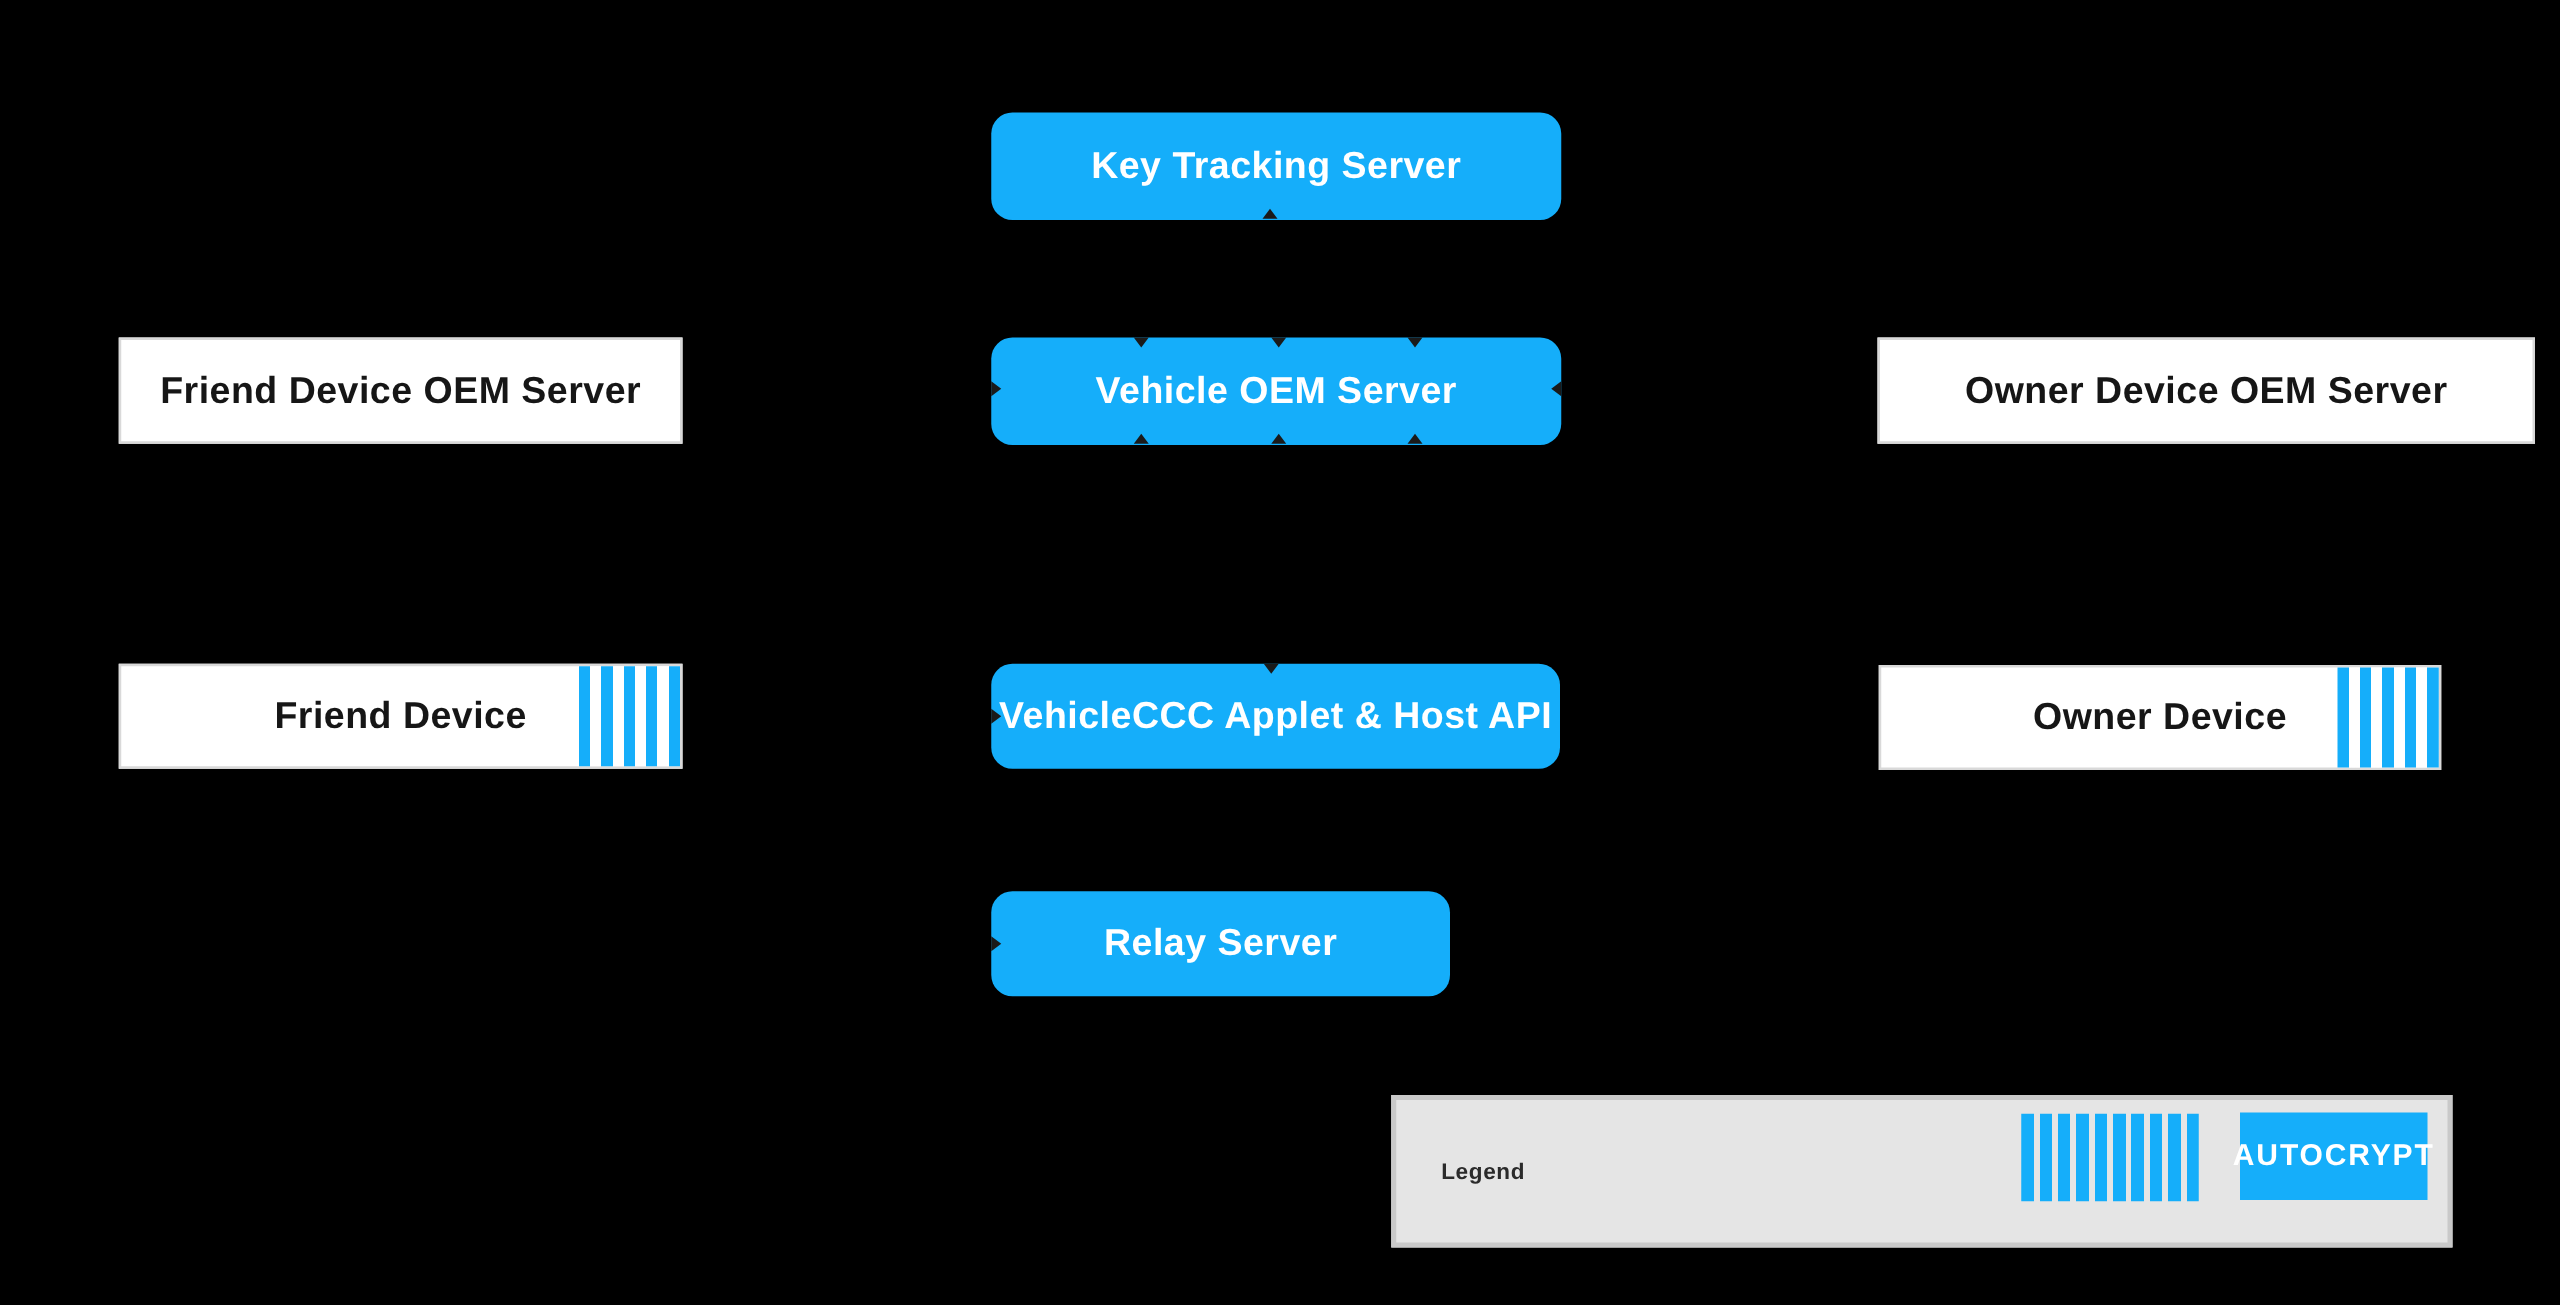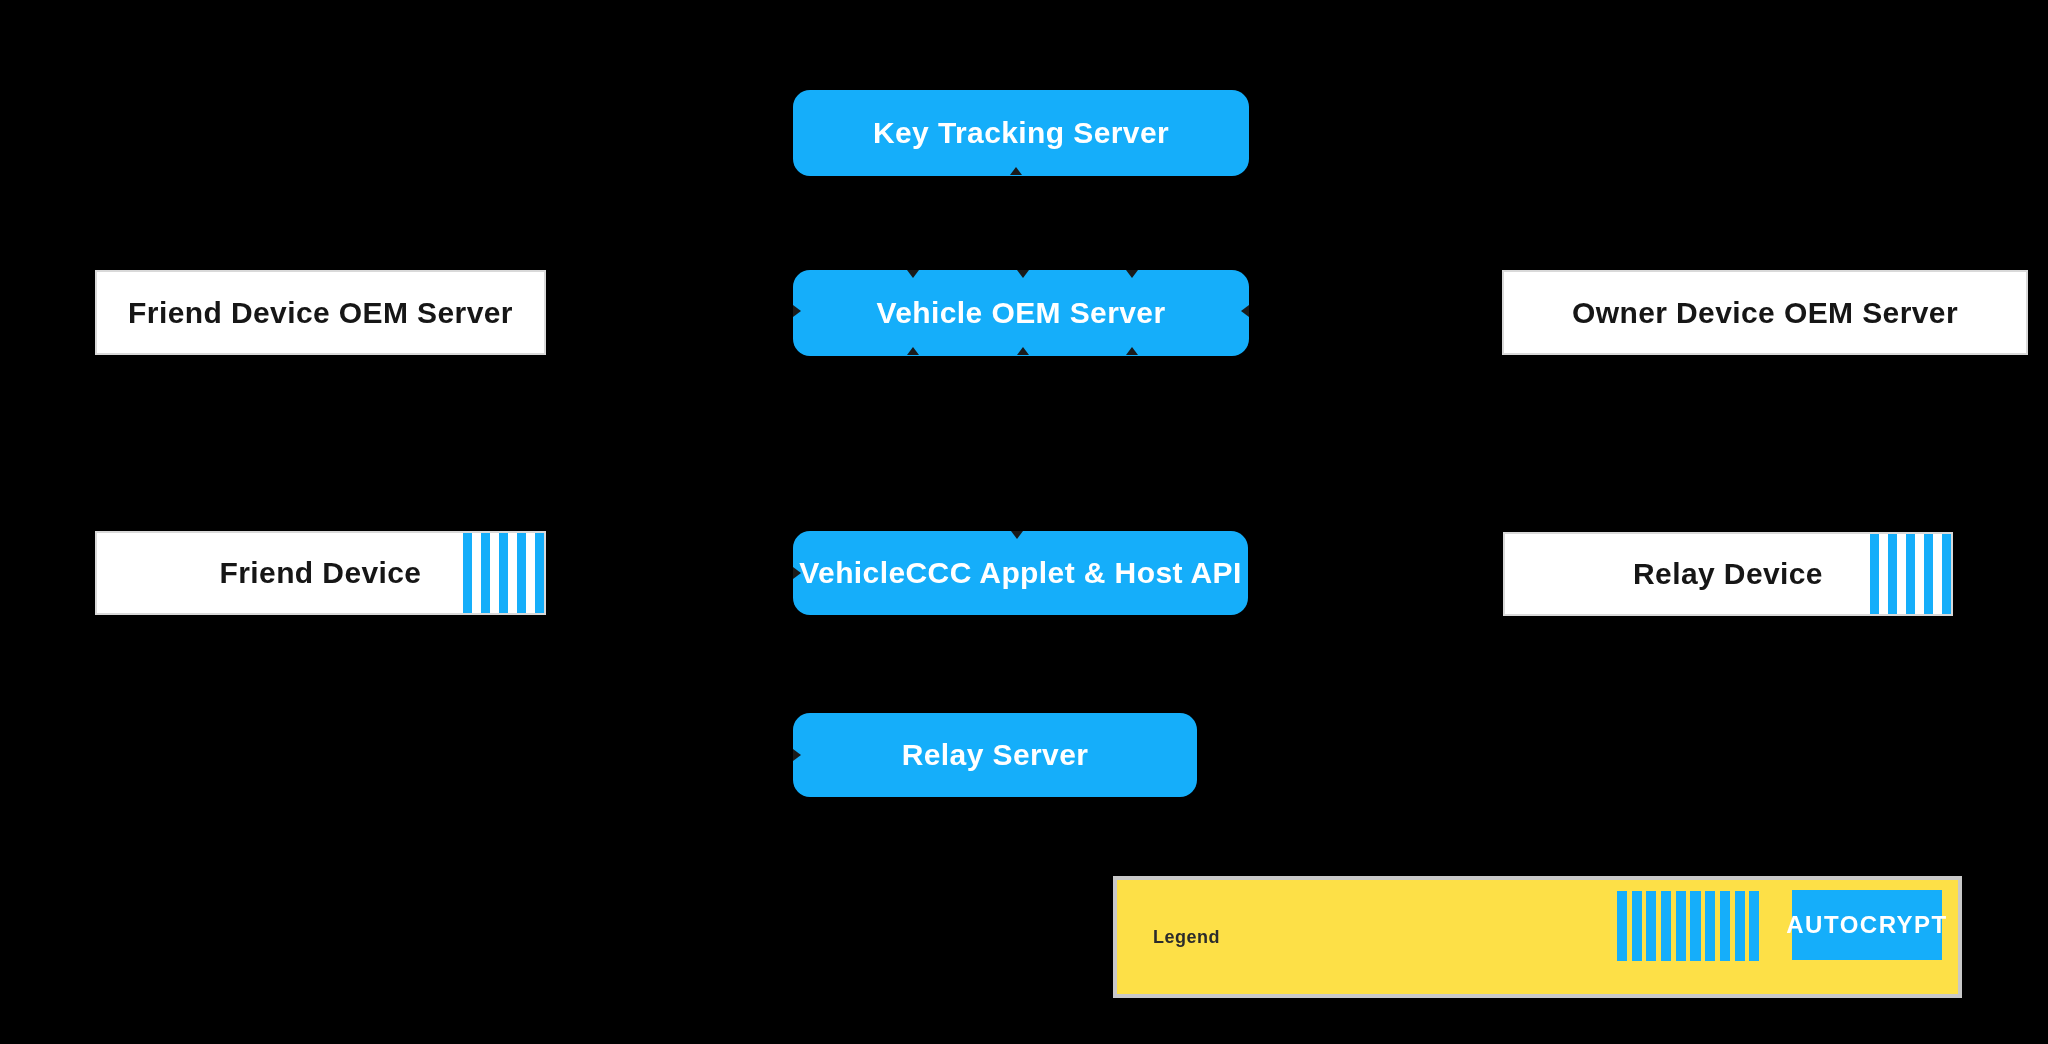--- a/index.html
+++ b/index.html
@@ -55,21 +55,21 @@
   .ah.right { border-top: 6px solid transparent; border-bottom: 6px solid transparent; border-left: 8px solid #1a1a1a; }
   .ah.left  { border-top: 6px solid transparent; border-bottom: 6px solid transparent; border-right: 8px solid #1a1a1a; }
 
   
   #legend {
     position: absolute;
     left: 1113px; top: 876px;
     width: 849px; height: 122px;
     border: 4px solid #c9c9c9;
     box-sizing: border-box;
-    background: #fde047;
+    background: #e5e5e5;
   }
   #legend-title {
     position: absolute;
     left: 36px; top: 0; bottom: 0;
     display: flex; align-items: center;
     color: #2b2b2b;
     font-size: 18px;
     font-weight: bold;
     letter-spacing: 0.5px;
   }
@@ -118,25 +118,25 @@
     <span>Friend Device</span>
     <span class="device-stripes"></span>
   </div>
 
   <div class="node blue two-line" style="left:793px; top:531px; width:455px; height:84px;">
     <span>Vehicle</span>
     <span>CCC Applet &amp; Host API</span>
   </div>
 
   <div class="node white" style="left:1503px; top:532px; width:450px; height:84px;">
-    <span>Relay Device</span>
+    <span>Owner Device</span>
     <span class="device-stripes"></span>
   </div>
 
-  <div class="node blue" style="left:793px; top:713px; width:404px; height:84px;">
+  <div class="node blue" style="left:793px; top:713px; width:367px; height:84px;">
     <span>Relay Server</span>
   </div>
 
   <div class="ah up" style="left:1010px; top:167px;"></div>
   <div class="ah down" style="left:907px;  top:270px;"></div>
   <div class="ah down" style="left:1017px; top:270px;"></div>
   <div class="ah down" style="left:1126px; top:270px;"></div>
   <div class="ah up" style="left:907px;  top:347px;"></div>
   <div class="ah up" style="left:1017px; top:347px;"></div>
   <div class="ah up" style="left:1126px; top:347px;"></div>

